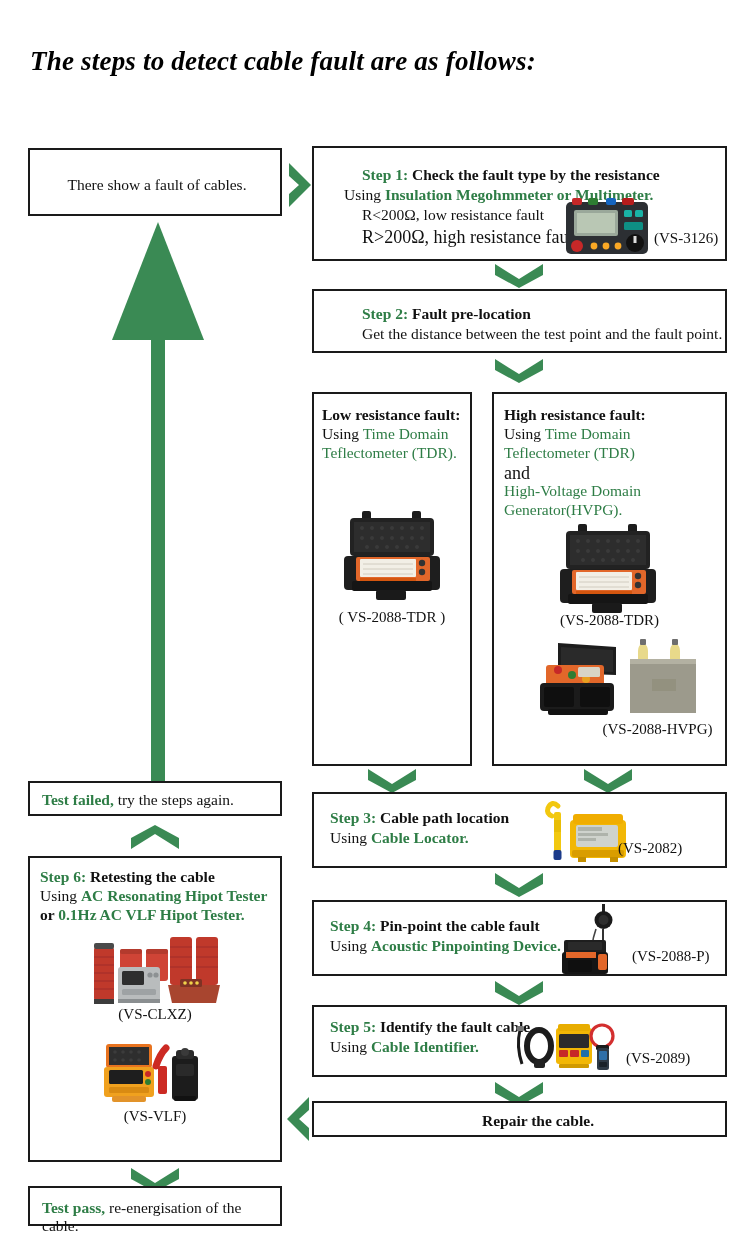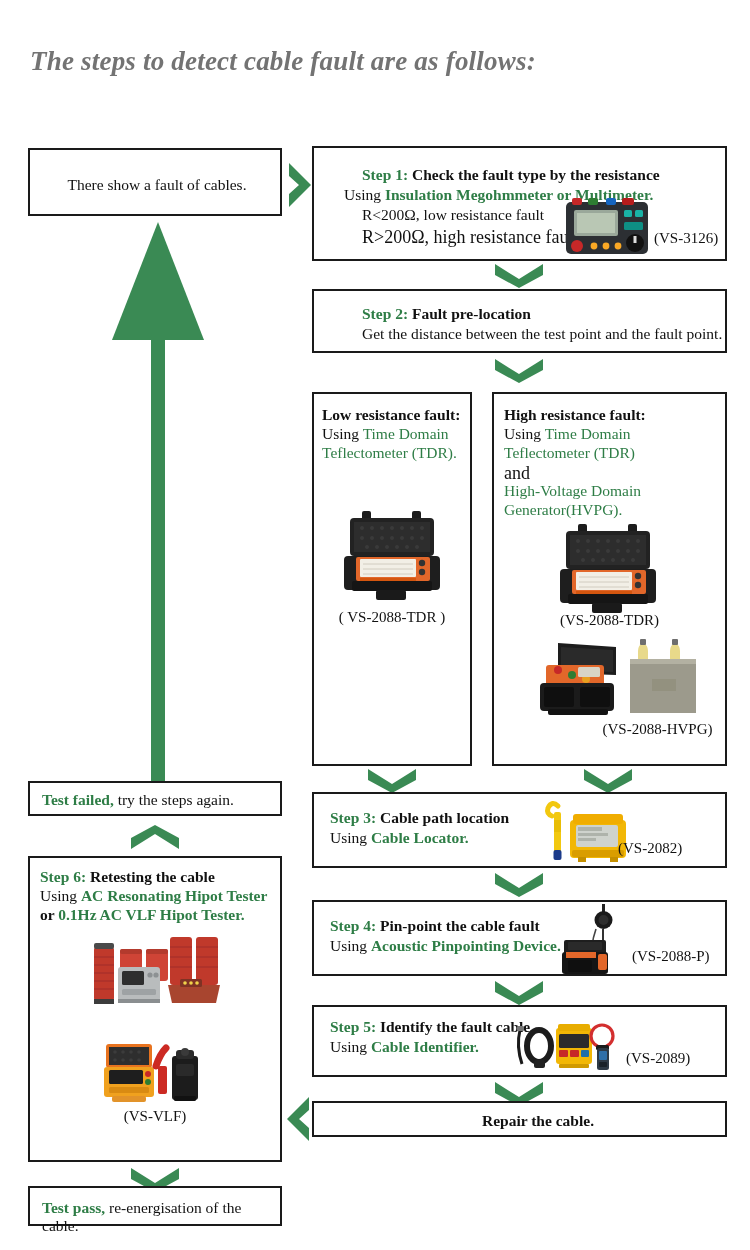--- a/index.html
+++ b/index.html
@@ -10,21 +10,21 @@
     font-family:"Liberation Serif", serif;
     position:relative;
     overflow:hidden;
   }
   .page { position:relative; width:750px; height:1250px; }
 
   .title {
     position:absolute; left:30px; top:46px;
     font-family:"Liberation Serif", serif;
     font-weight:bold; font-style:italic;
-    font-size:27px; color:#737373;
+    font-size:27px; color:#000000;
     letter-spacing:0.2px;
     white-space:nowrap;
   }
 
   .box {
     position:absolute;
     background:#ffffff;
     border:2px solid #1a1a1a;
   }
 
@@ -462,20 +462,21 @@
 
         <path d="M76 52 L128 52 L124 70 L80 70 Z" fill="#a8452f"></path>
         <rect x="88" y="46" width="22" height="8" rx="1.5" fill="#7e3224"></rect>
         <g fill="#f0d24a">
             <circle cx="93" cy="50" r="1.8"></circle>
             <circle cx="99" cy="50" r="1.8"></circle>
             <circle cx="105" cy="50" r="1.8"></circle>
           </g>
       </svg>
     </div>
+    <div class="cap" style="left:0; top:148px; width:250px; text-align:center;">(VS-CLXZ)</div>
 
     <div class="dev" style="left:72px; top:180px;">
       <svg width="112" height="68" viewBox="0 0 112 68">
 
         <rect x="4" y="6" width="46" height="24" rx="3" fill="#e8731f"></rect>
         <rect x="7" y="9" width="40" height="18" fill="#2e2e2e"></rect>
         <g fill="#3c3c3c">
           <circle cx="13" cy="14" r="1.8"></circle>
             <circle cx="21" cy="14" r="1.8"></circle>
             <circle cx="29" cy="14" r="1.8"></circle>

